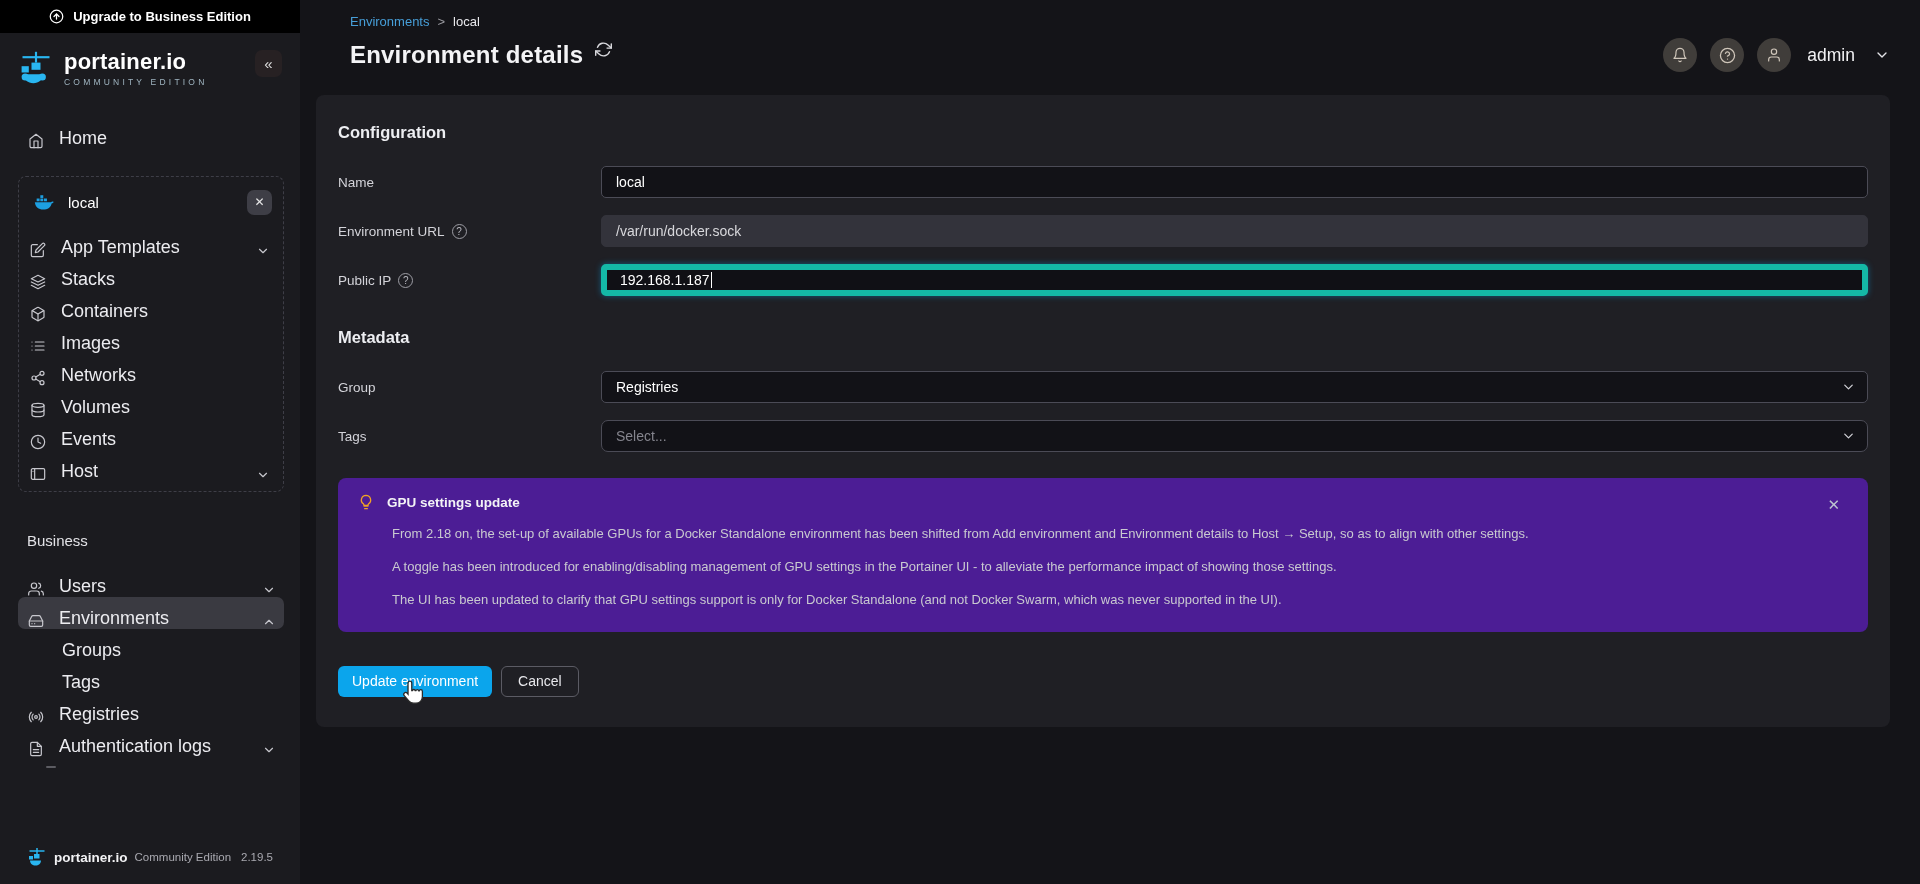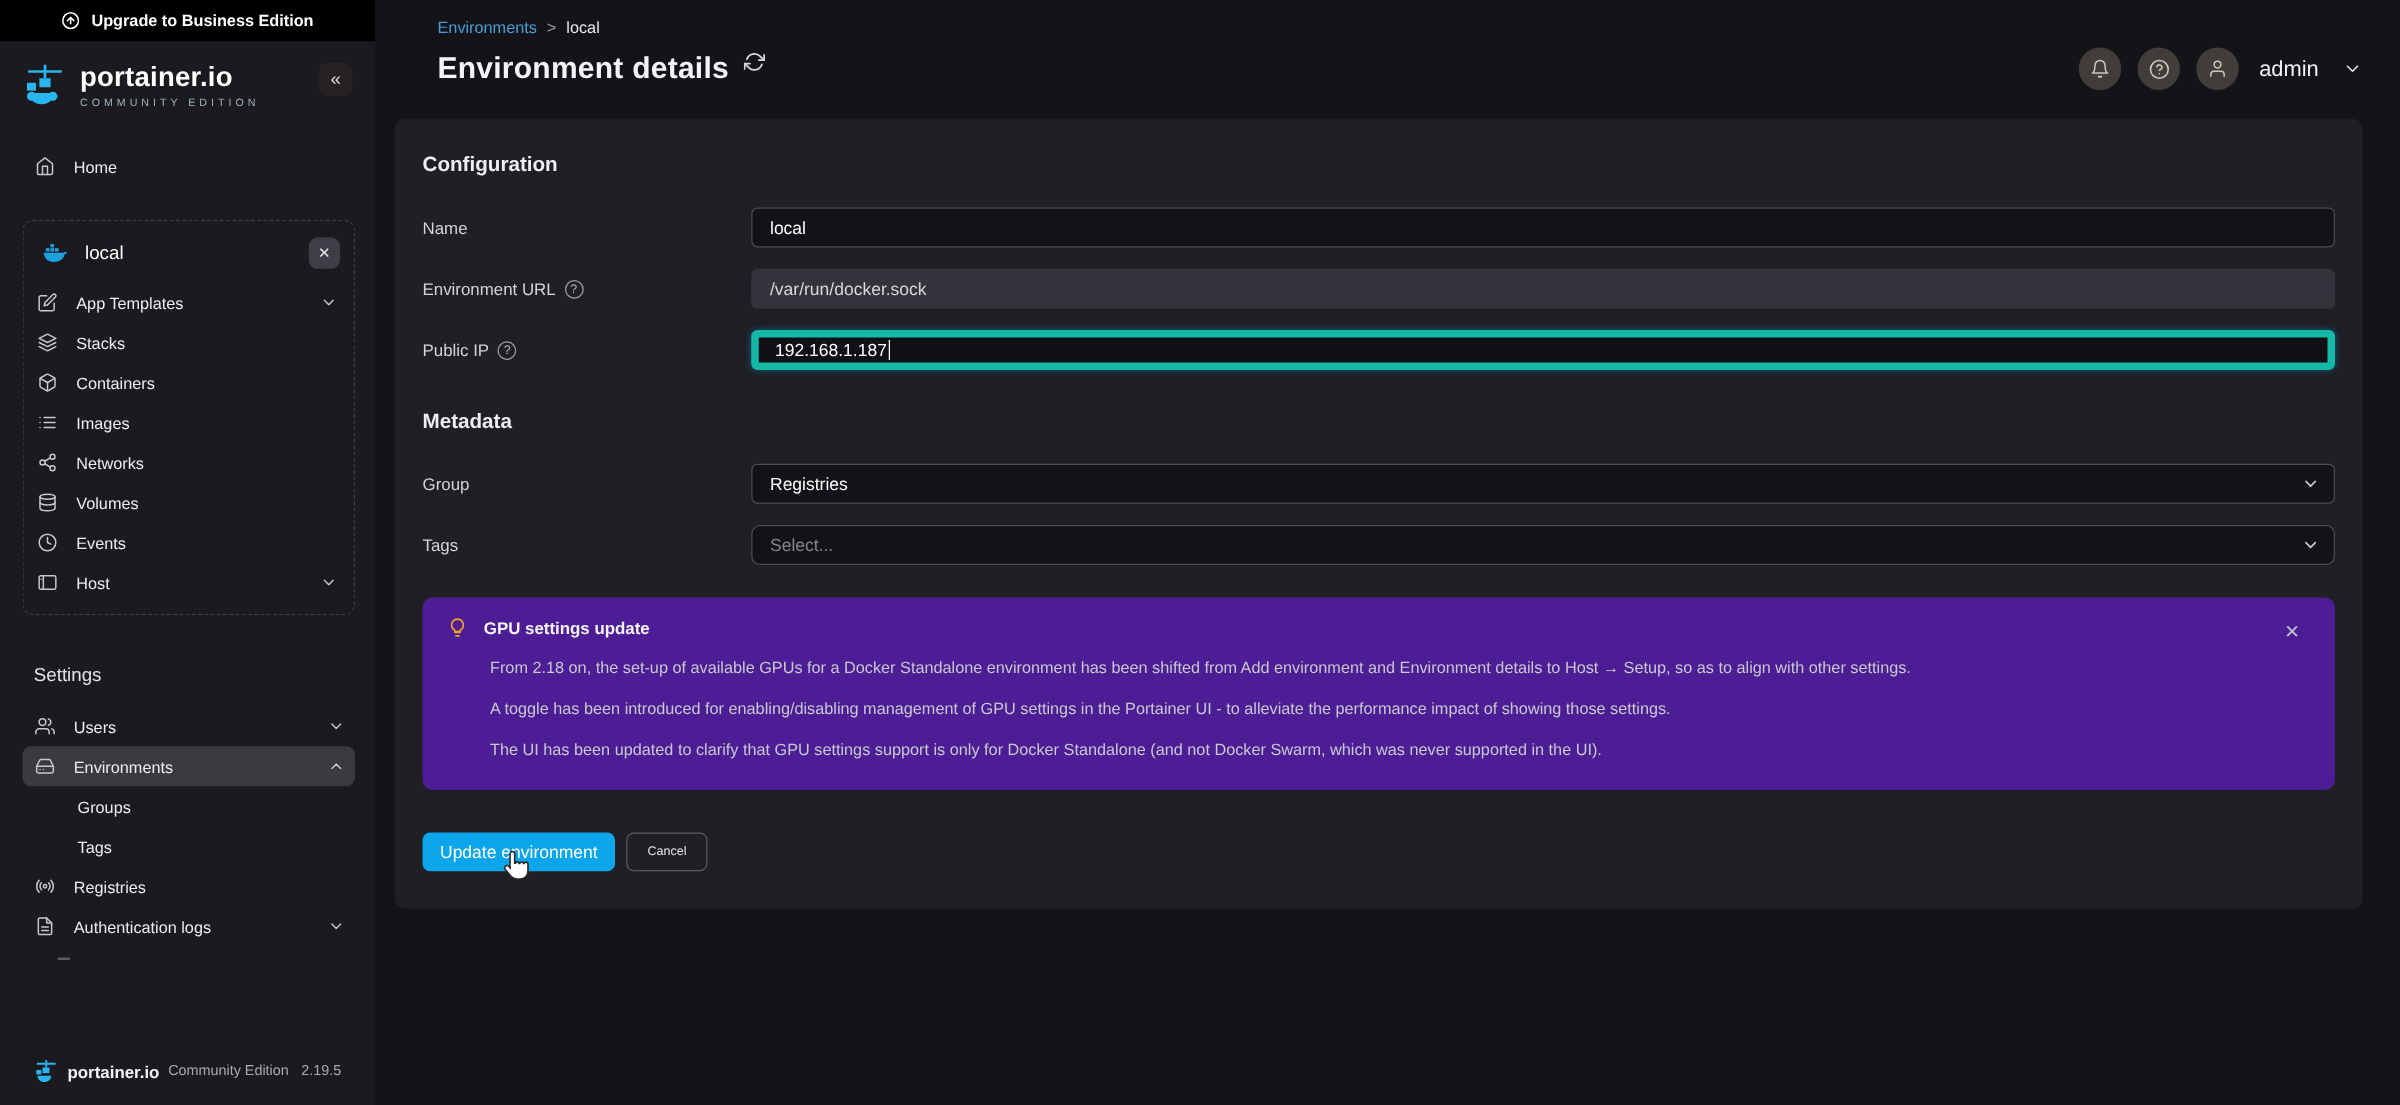--- a/index.html
+++ b/index.html
@@ -10,21 +10,21 @@
   
   .sidebar { width:300px; background:#1b1b1f; display:flex; flex-direction:column; position:relative; flex-shrink:0; }
   .banner { height:33px; background:#000; color:#fff; display:flex; align-items:center; justify-content:center; gap:9px; font-size:13px; font-weight:700; cursor:pointer; }
   .banner svg { flex-shrink:0; }
   .logo-row { display:flex; align-items:center; gap:10px; padding:16px 16px 8px 18px; }
   .logo-text .brand { color:#fff; font-size:22px; font-weight:700; letter-spacing:.2px; }
   .logo-text .edition { color:#9fb4c0; font-size:8.5px; letter-spacing:3.2px; margin-top:2px; }
   .collapse-btn { position:absolute; top:50px; right:18px; width:27px; height:27px; background:#272123; border-radius:7px; color:#ddd; display:flex; align-items:center; justify-content:center; font-size:15px; cursor:pointer; }
 
   .nav { padding:0 16px 0 18px; }
-  .nav-item { display:flex; align-items:center; gap:15px; height:32px; padding:0 8px 0 10px; color:#ececf0; font-size:13px; border-radius:7px; cursor:pointer; }
+  .nav-item { display:flex; align-items:flex-end; gap:15px; height:32px; padding:0 8px 0 10px; color:#ececf0; font-size:18px; border-radius:7px; cursor:pointer; }
   .nav-item svg { color:#c7c7cd; flex-shrink:0; }
   .nav-item .chev { margin-left:auto; }
   .nav-item.selected { background:#3a3a41; }
   .nav-item.sub { padding-left:44px; }
   .home-wrap { margin-top:22px; }
 
   .env-box { border:1px dashed #3e3e47; border-radius:8px; margin:27px 16px 0 18px; padding:7px 5px 9px; }
   .env-header { display:flex; align-items:center; gap:13px; height:36px; padding:0 6px 0 9px; }
   .env-header .env-name { color:#fff; font-size:15px; }
   .env-close { margin-left:auto; width:25px; height:25px; background:#3e3e46; border-radius:7px; color:#e8e8e8; display:flex; align-items:center; justify-content:center; font-size:12px; cursor:pointer; }
@@ -73,21 +73,21 @@
 
   .notice { background:#4c1d95; border-radius:8px; padding:16px 20px 22px; margin-top:26px; position:relative; }
   .notice-head { display:flex; align-items:center; gap:13px; }
   .notice-head .n-title { color:#f3f3f6; font-size:13.5px; font-weight:700; }
   .notice p { margin:15px 0 0 34px; color:#c9c9d0; font-size:13px; line-height:1.4; }
   .notice-close { position:absolute; top:18px; right:28px; color:#bcc3cf; font-size:15px; cursor:pointer; }
   .bulb { color:#f0a325; flex-shrink:0; }
 
   .actions { margin-top:34px; display:flex; gap:9px; position:relative; align-items:center; }
   .btn-primary { background:#0ba5ec; color:#fff; border:none; border-radius:6px; height:31px; padding:0 14px; font-size:14px; font-family:"Liberation Sans",sans-serif; cursor:pointer; }
-  .btn-secondary { background:transparent; color:#e8e8ec; border:1px solid #5b5b64; border-radius:6px; height:31px; padding:0 16px; font-size:10px; font-family:"Liberation Sans",sans-serif; cursor:pointer; }
+  .btn-secondary { background:transparent; color:#e8e8ec; border:1px solid #5b5b64; border-radius:6px; height:31px; padding:0 16px; font-size:14px; font-family:"Liberation Sans",sans-serif; cursor:pointer; }
   .mouse-cursor { position:absolute; left:60px; top:14px; pointer-events:none; }
 </style>
 </head>
 <body>
 
 <div class="app">
 
   <aside class="sidebar">
     <div class="banner">
       <svg width="15" height="15" viewBox="0 0 24 24" fill="none" stroke="#fff" stroke-width="2" stroke-linecap="round" stroke-linejoin="round">
@@ -213,21 +213,21 @@
             </svg>
           <span>Host</span>
           <svg class="chev" width="14" height="14" viewBox="0 0 24 24" fill="none" stroke="#c7c7cd" stroke-width="2" stroke-linecap="round" stroke-linejoin="round">
               <polyline points="6 9 12 15 18 9"></polyline>
             </svg>
         </div>
       </div>
     </div>
 
     <div class="settings-section">
-      <div class="settings-header">Settings</div>
+      <div class="settings-header">Business</div>
       <div class="nav-item">
         <svg width="16" height="16" viewBox="0 0 24 24" fill="none" stroke="currentColor" stroke-width="1.8" stroke-linecap="round" stroke-linejoin="round">
             <path d="M17 21v-2a4 4 0 0 0-4-4H5a4 4 0 0 0-4 4v2"></path>
             <circle cx="9" cy="7" r="4"></circle>
             <path d="M23 21v-2a4 4 0 0 0-3-3.87"></path>
             <path d="M16 3.13a4 4 0 0 1 0 7.75"></path>
           </svg>
         <span>Users</span>
         <svg class="chev" width="14" height="14" viewBox="0 0 24 24" fill="none" stroke="#c7c7cd" stroke-width="2" stroke-linecap="round" stroke-linejoin="round">
             <polyline points="6 9 12 15 18 9"></polyline>

